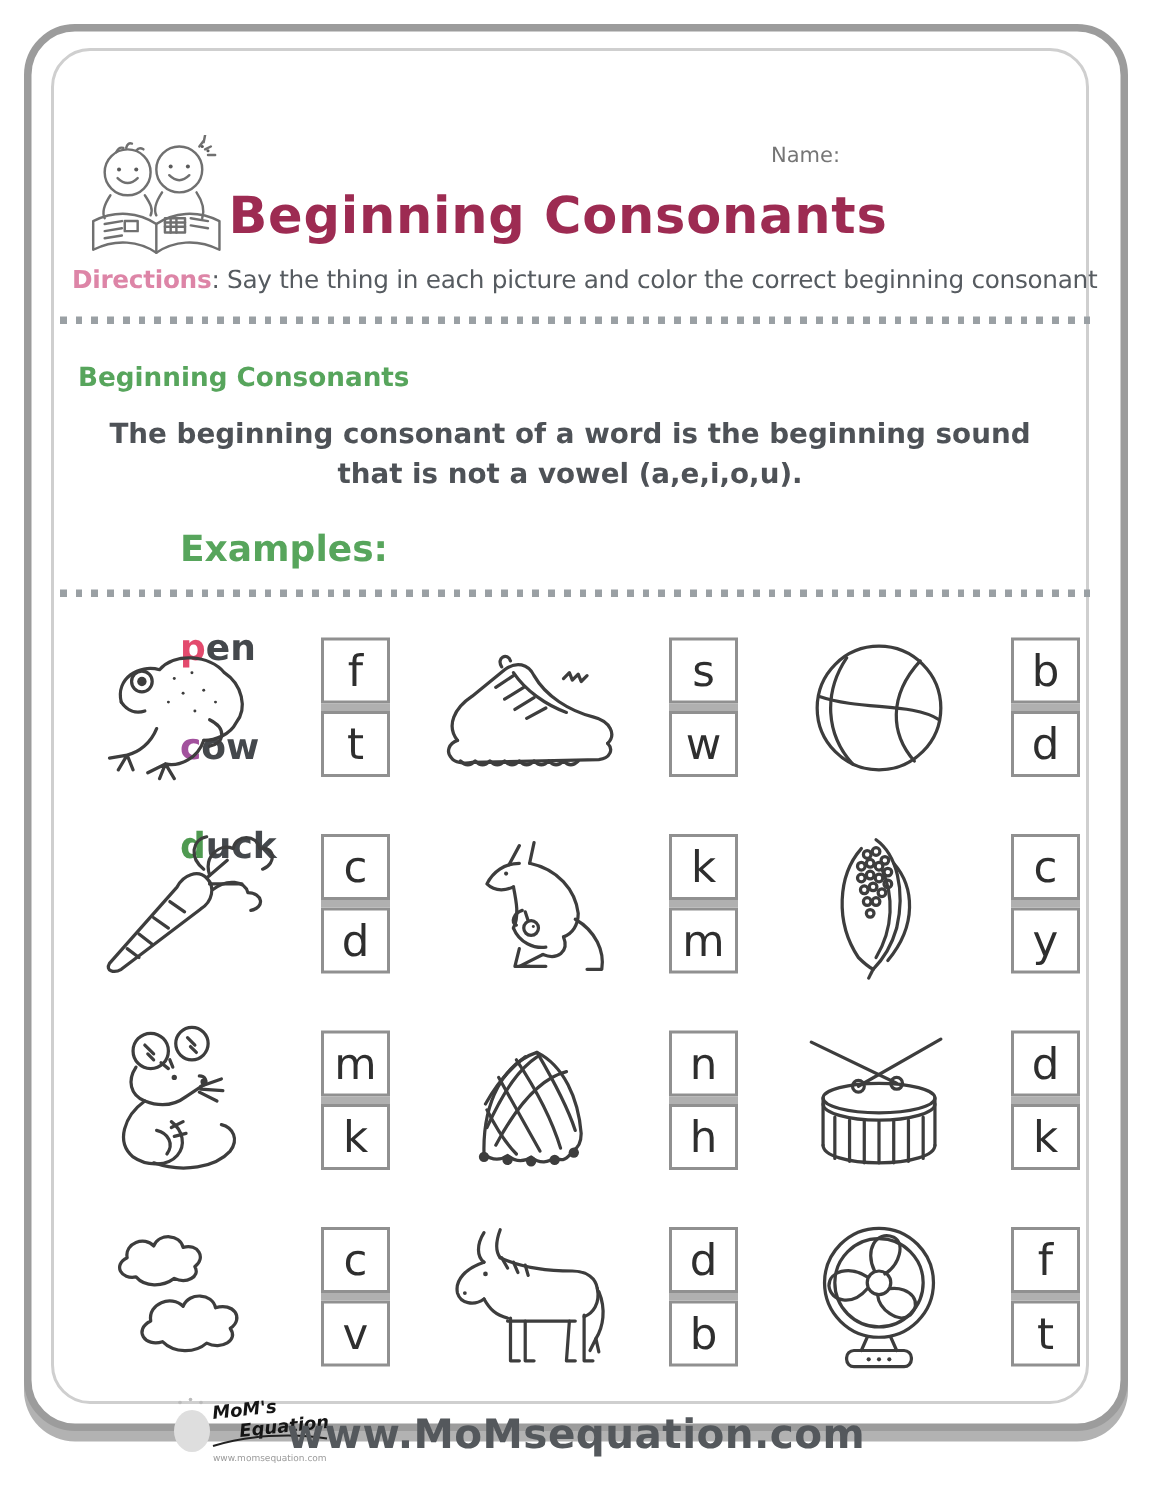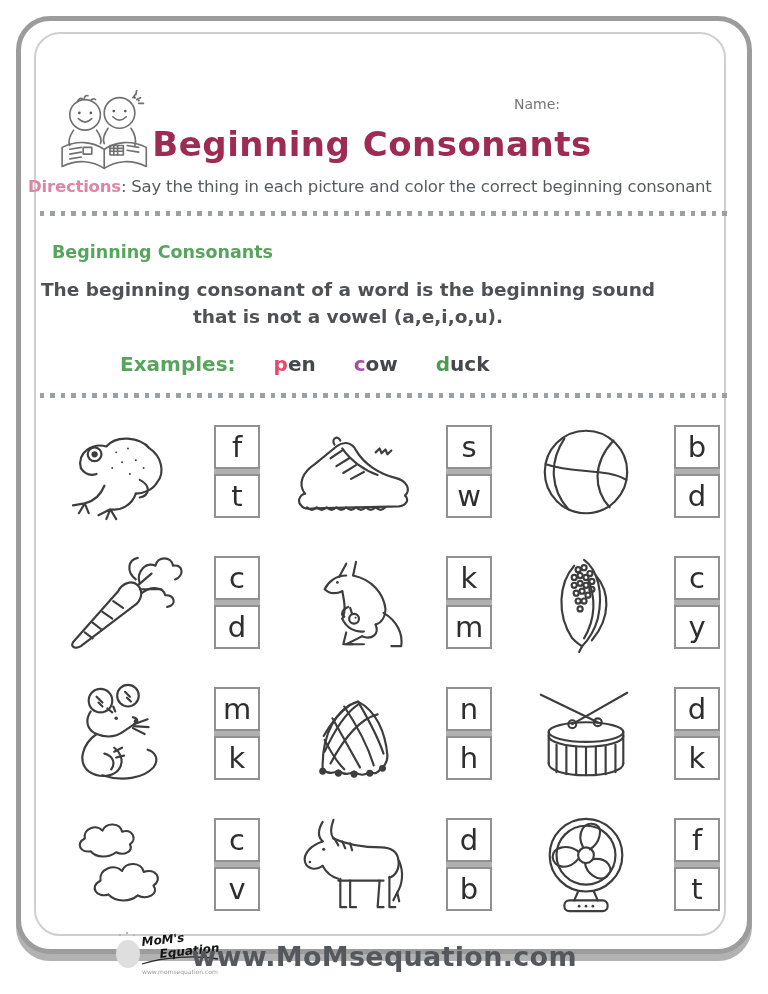--- a/index.html
+++ b/index.html
@@ -8,31 +8,31 @@
        font-family:"DejaVu Sans","Liberation Sans",sans-serif;}
   .outer-frame{position:absolute;left:16px;top:16px;width:726px;height:928px;
        border:5px solid #9c9c9c;border-radius:34px;box-shadow:0 7px 0 0 #b2b2b2;background:#fff;}
   .inner-frame{position:absolute;left:34px;top:32px;width:688px;height:900px;
        border:2px solid #cfcfcf;border-radius:26px;}
   .abs{position:absolute;margin-top:48px;}
   
   .name-label{left:514px;top:48px;font-size:14px;color:#757575;}
   .page-title{left:-12px;top:76px;width:768px;text-align:center;
        font-size:34px;font-weight:bold;color:#9d2b52;letter-spacing:0.5px;}
-  .directions{left:28px;top:129px;width:700px;font-size:16.5px;color:#565b60;letter-spacing:-0.2px;}
+  .directions{left:48px;top:129px;width:700px;font-size:16.5px;color:#565b60;letter-spacing:-0.2px;}
   .directions .dlabel{color:#dd85a7;font-weight:bold;}
   .dotted{height:5px;background:repeating-linear-gradient(to right,#9aa0a4 0,#9aa0a4 4.5px,transparent 4.5px,transparent 10.5px);}
   .dots1{left:40px;top:163px;width:688px;}
   .dots2{left:40px;top:345px;width:688px;}
   
   .info-heading{left:52px;top:194px;font-size:17.5px;font-weight:bold;color:#57a55c;}
-  .info-body{left:28px;top:228px;width:640px;text-align:center;
+  .info-body{left:60px;top:228px;width:640px;text-align:center;
        font-size:18.5px;font-weight:bold;color:#4e5257;line-height:27px;}
-  .examples{left:120px;top:304px;font-size:20px;font-weight:bold;color:#44484c;
-       display:flex;gap:38px;}
+  .examples{left:120px;top:304px;font-size:24px;font-weight:bold;color:#44484c;
+       display:flex;gap:38px;flex-direction:column;}
   .examples .exlabel{color:#57a55c;}
   .ex-init-0{color:#e34a6d;}
   .ex-init-1{color:#a2519d;}
   .ex-init-2{color:#4f9a51;}
   
   .grid{left:40px;top:358px;width:688px;height:524px;display:grid;
         grid-template-columns:232px 232px 224px;grid-auto-rows:131px;}
   .cell{display:flex;align-items:center;justify-content:center;gap:14px;}
   .pic{width:148px;height:112px;display:flex;align-items:center;justify-content:center;}
   .pic svg g{stroke:#3d3d3d;stroke-width:2.2;fill:none;stroke-linecap:round;stroke-linejoin:round;}

